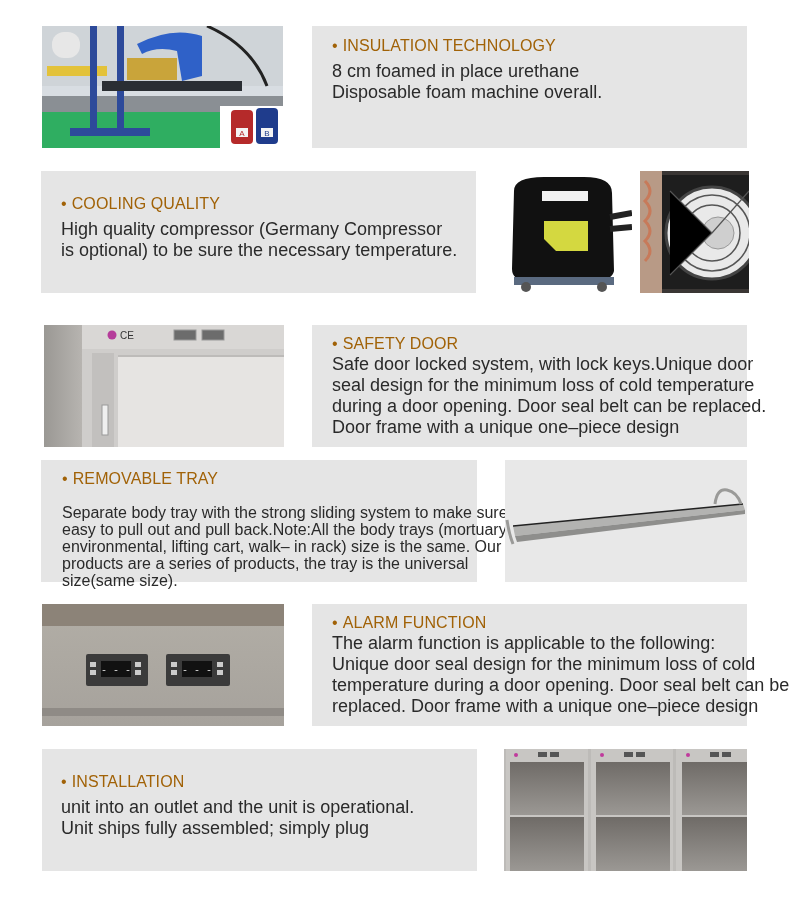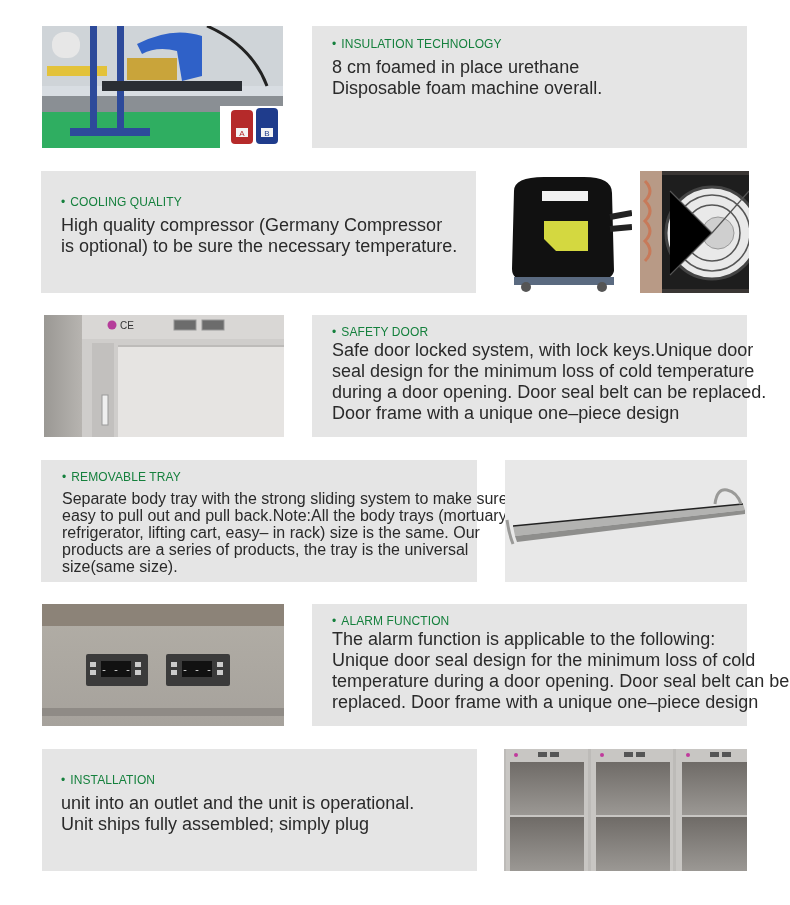--- a/index.html
+++ b/index.html
@@ -1,25 +1,25 @@
 <!DOCTYPE html>
 <html><head>
 <meta charset="utf-8">
 <style>
   html, body { margin: 0; padding: 0; background: #ffffff; }
   body { width: 790px; height: 905px; position: relative; overflow: hidden;
          font-family: "Liberation Sans", "DejaVu Sans", sans-serif; color: #1a1a1a; }
   .row { position: absolute; left: 0; width: 790px; }
   .panel { position: absolute; background: #e5e5e5; box-sizing: border-box; }
   .img { position: absolute; overflow: hidden; background: #ccc; }
-  .title { font-size: 12px; letter-spacing: 0.1px; color: #15803d; margin: 0 0 6px 0; white-space: nowrap; }
+  .title { font-size: 16px; letter-spacing: 0.1px; color: #a16207; margin: 0 0 6px 0; white-space: nowrap; }
   .title .dot { display: inline-block; margin-right: 5px; }
   .line { font-size: 18px; line-height: 21px; color: #2a2a2a; white-space: nowrap; }
   .tight .line { line-height: 17px; font-size: 16px; }
-  .tight .title { margin-bottom: 6px; }
+  .tight .title { margin-bottom: 16px; }
   svg { display: block; }
 </style>
 </head>
 <body>
 
 <div class="row" style="top:26px;height:122px;">
   <div class="img" style="left:42px;top:0;width:241px;height:122px;">
     <svg width="241" height="122" viewBox="0 0 241 122">
       <rect width="241" height="122" fill="#d8dde2"></rect>
       <rect x="0" y="0" width="241" height="60" fill="#cfd4d8"></rect>
@@ -80,21 +80,21 @@
       <rect x="22" y="4" width="87" height="114" fill="#1e1e1e"></rect>
       <circle cx="72" cy="62" r="46" fill="#e9e9e9" stroke="#444" stroke-width="3"></circle>
       <circle cx="72" cy="62" r="38" fill="none" stroke="#555" stroke-width="1.5"></circle>
       <circle cx="72" cy="62" r="28" fill="none" stroke="#555" stroke-width="1.5"></circle>
       <circle cx="78" cy="62" r="16" fill="#cfcfcf" stroke="#999"></circle>
       <path d="M30 20 L72 62 L30 104 M72 62 L109 20" stroke="#555" stroke-width="1.2"></path>
     </svg>
   </div>
 </div>
 
-<div class="row" style="top:315px;height:122px;border-radius:22px;">
+<div class="row" style="top:325px;height:122px;border-radius:22px;">
   <div class="img" style="left:44px;top:0;width:240px;height:122px;">
     <svg width="240" height="122" viewBox="0 0 240 122">
       <defs>
         <linearGradient id="gd" x1="0" x2="1">
           <stop offset="0" stop-color="#9a9894"></stop>
             <stop offset="1" stop-color="#b7b4b0"></stop>
         </linearGradient>
       </defs>
       <rect width="240" height="122" fill="#cfcdcb"></rect>
       <rect x="0" y="0" width="38" height="122" fill="url(#gd)"></rect>
@@ -120,21 +120,21 @@
   </div>
 </div>
 
 <div class="row" style="top:460px;height:122px;">
   <div class="panel tight" style="left:41px;top:0;width:436px;height:122px;padding:10px 0 0 21px;">
     <div class="title">
       <span class="dot">•</span><span>REMOVABLE TRAY</span>
     </div>
     <div class="line">Separate body tray with the strong sliding system to make sure</div>
     <div class="line">easy to pull out and pull back.Note:All the body trays (mortuary</div>
-    <div class="line">refrigerator, lifting cart, easy– in rack) size is the same. Our</div>
+    <div class="line">environmental, lifting cart, walk– in rack) size is the same. Our</div>
     <div class="line">products are a series of products, the tray is the universal</div>
     <div class="line">size(same size).</div>
   </div>
   <div class="img" style="left:505px;top:0;width:242px;height:122px;background:#e8e8e8;">
     <svg width="242" height="122" viewBox="0 0 242 122">
       <rect width="242" height="122" fill="#e8e8e8"></rect>
       <path d="M8 66 L238 44 L240 50 L10 76 Z" fill="#b3b3b1"></path>
       <path d="M10 76 L240 50 L240 54 L12 82 Z" fill="#8e8e8c"></path>
       <path d="M8 66 L238 44" stroke="#222" stroke-width="1.5"></path>
       <path d="M210 44 Q212 28 222 30 Q232 32 236 44" stroke="#9a9a98" stroke-width="3" fill="none"></path>

